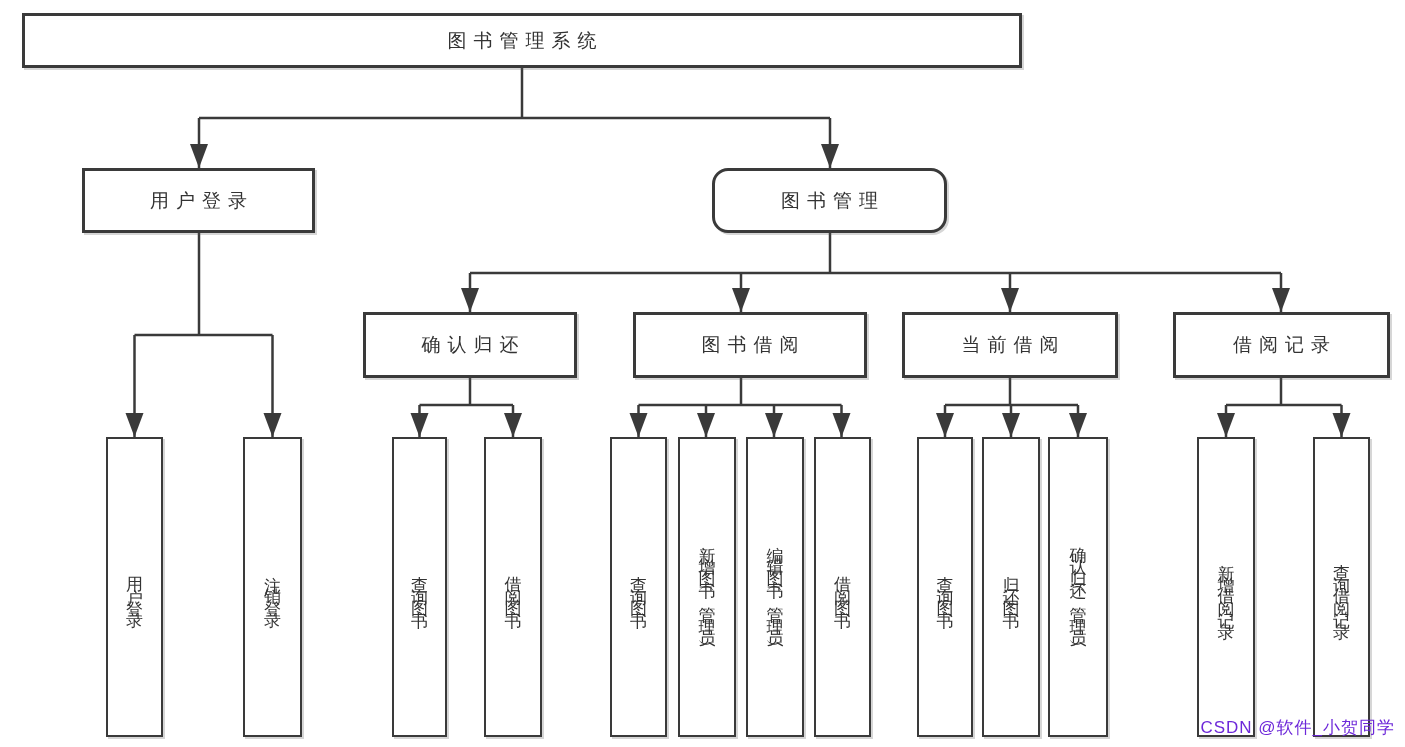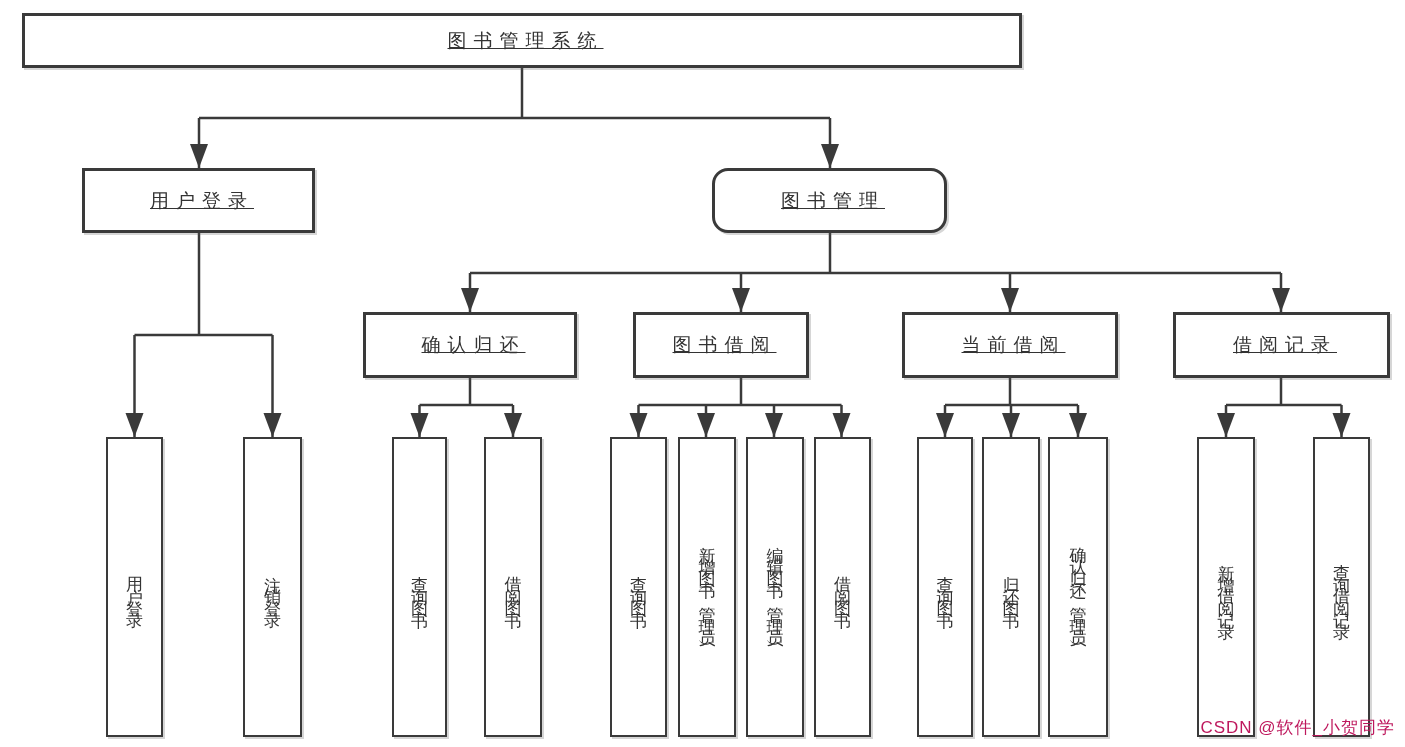--- a/index.html
+++ b/index.html
@@ -31,40 +31,39 @@
     align-items: center;
     justify-content: center;
     color: #333333;
   }
   .box.h span {
     font-size: 19px;
     letter-spacing: 7px;
     text-indent: 7px;
     white-space: nowrap;
     color: #333333;
-    text-decoration: underline;
   }
   .box.v {
     border-width: 2px;
   }
   .box.v .vt {
     writing-mode: vertical-rl;
     text-orientation: mixed;
     font-size: 17px;
     line-height: 1;
     letter-spacing: 12px;
     color: #333333;
   }
   .watermark {
     position: absolute;
     right: 10px;
     bottom: 8px;
     font-size: 17px;
     letter-spacing: 1px;
-    color: #be185d;
+    color: #6d28d9;
     white-space: nowrap;
     z-index: 5;
   }
 </style>
 </head>
 <body>
 
 <div class="canvas">
 
   <svg class="connectors" width="1405" height="747" viewBox="0 0 1405 747" xmlns="http://www.w3.org/2000/svg">
@@ -124,21 +123,21 @@
   <div class="box h" style="left:82px; top:168px; width:233px; height:65px;">
     <span>用户登录</span>
   </div>
   <div class="box h" style="left:712px; top:168px; width:235px; height:65px;border-radius:16px;">
     <span>图书管理</span>
   </div>
 
   <div class="box h" style="left:363px; top:312px; width:214px; height:66px;">
     <span>确认归还</span>
   </div>
-  <div class="box h" style="left:633px; top:312px; width:176px; height:66px;">
+  <div class="box h" style="left:633px; top:312px; width:234px; height:66px;">
     <span>图书借阅</span>
   </div>
   <div class="box h" style="left:1173px; top:312px; width:217px; height:66px;">
     <span>借阅记录</span>
   </div>
   <div class="box h" style="left:902px; top:312px; width:216px; height:66px;">
     <span>当前借阅</span>
   </div>
 
   <div class="box v" style="left:106px; top:437px; width:57px; height:300px;">

